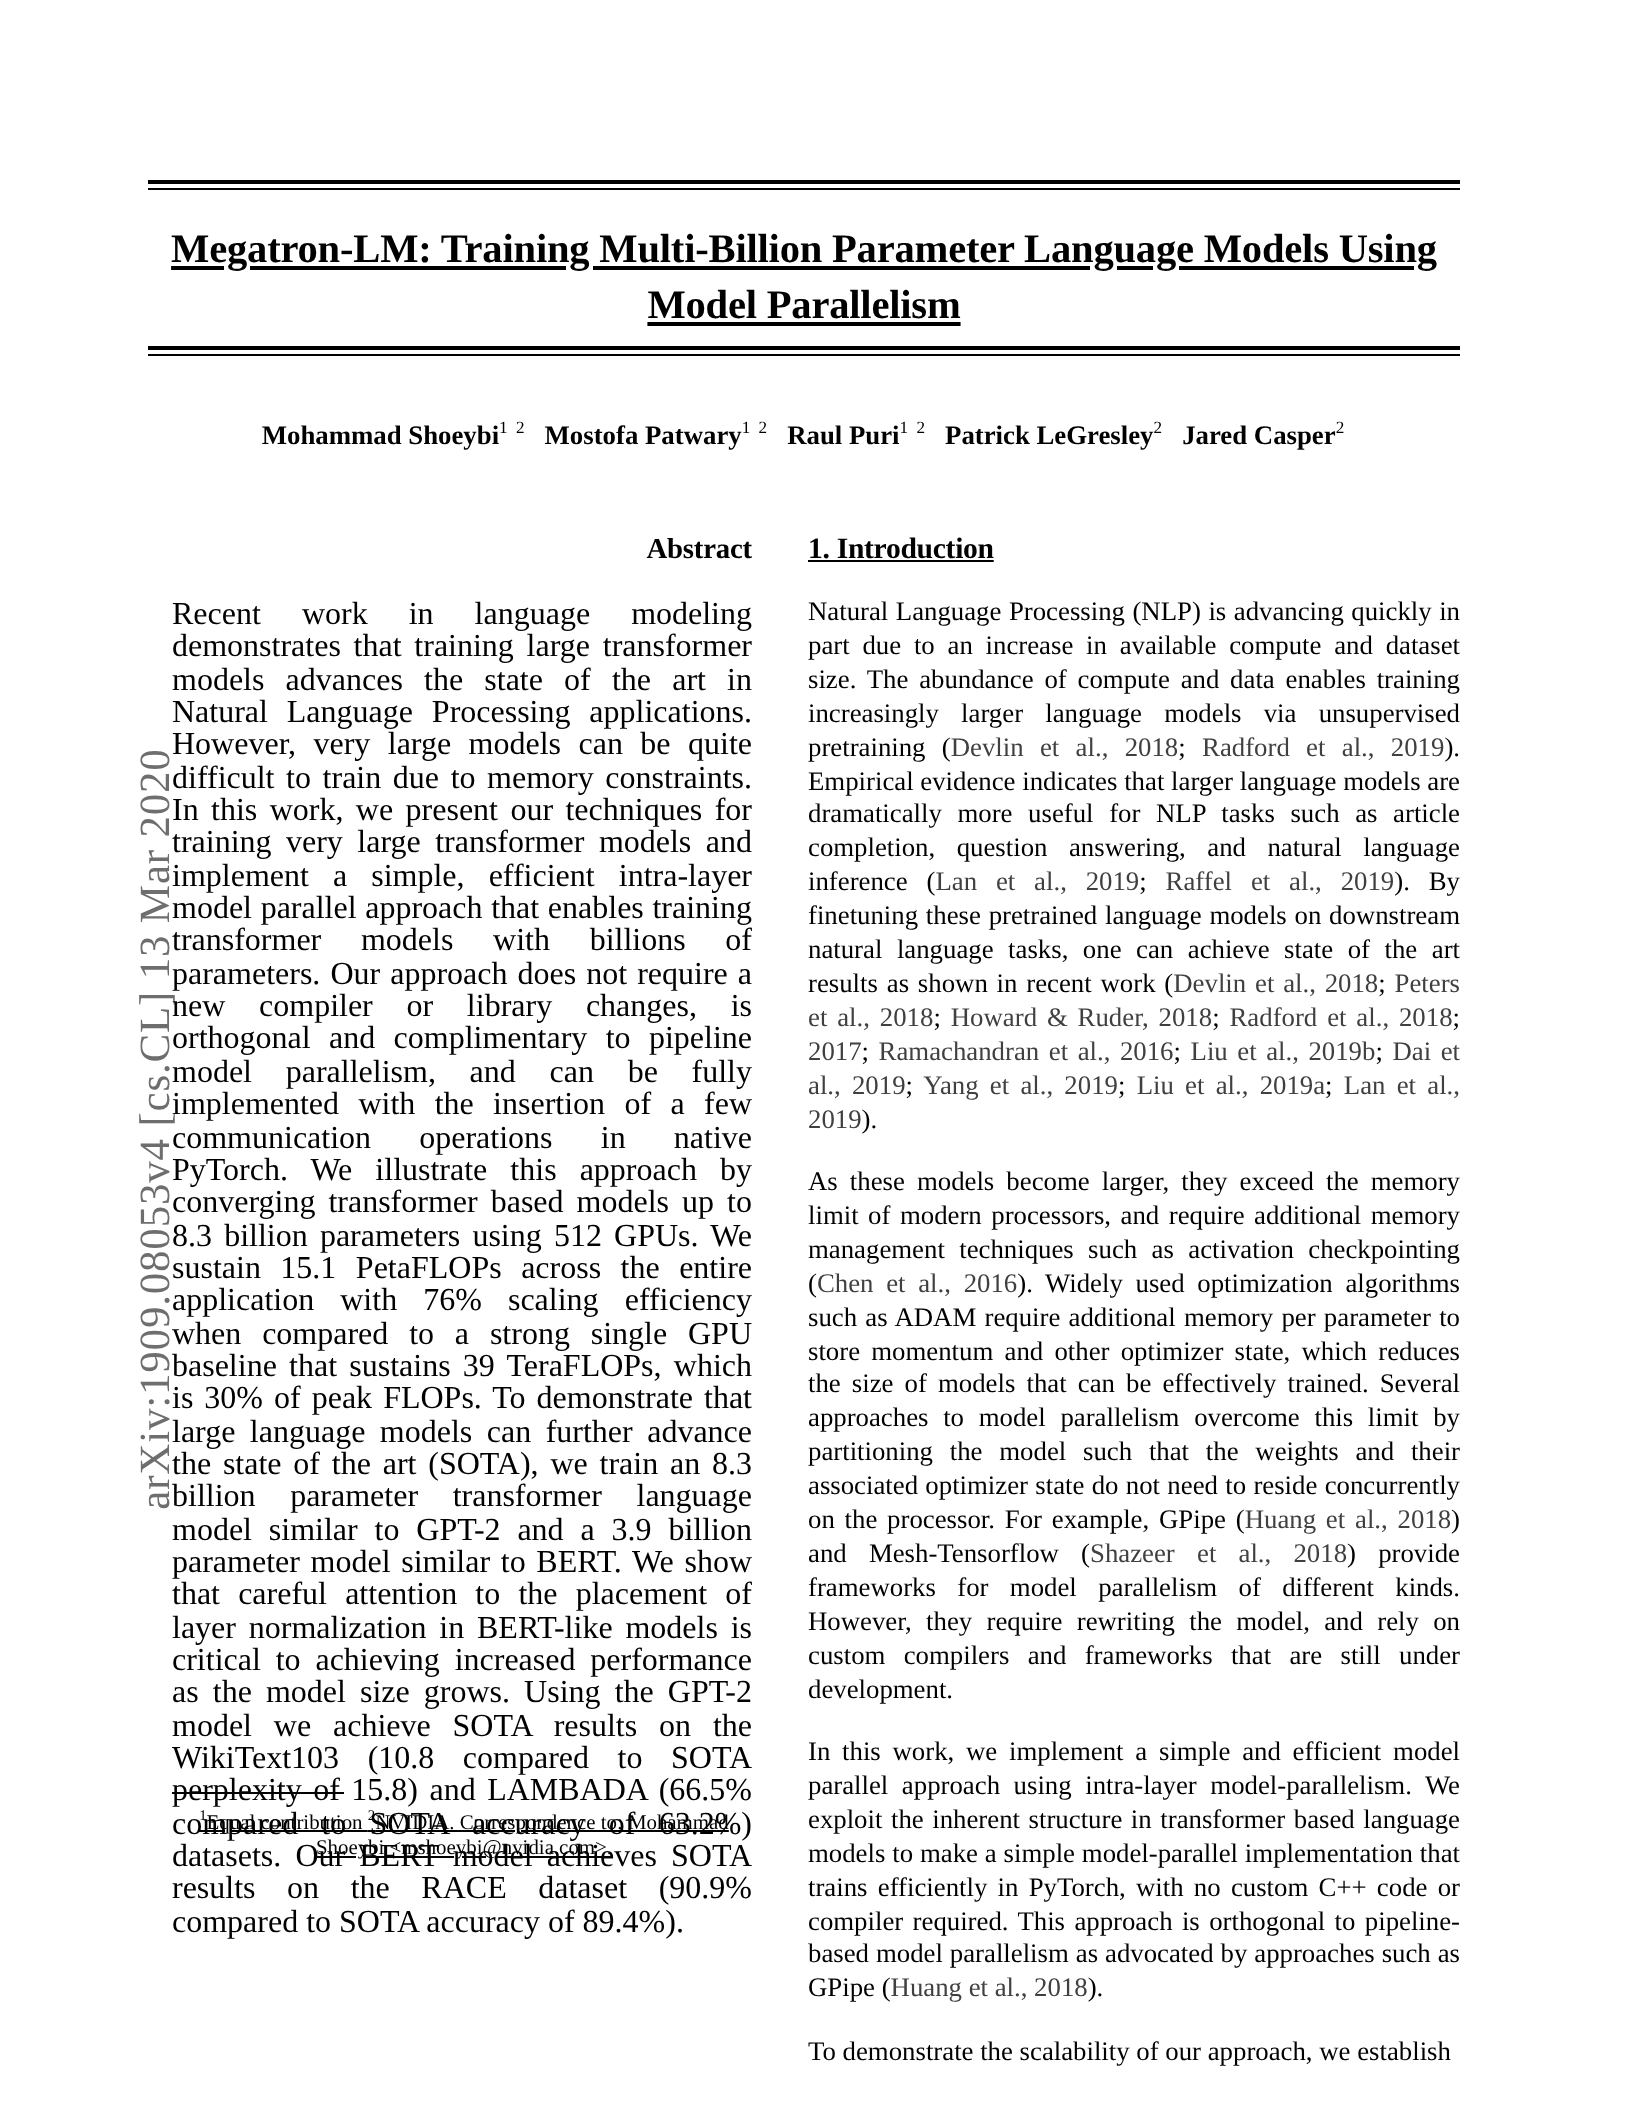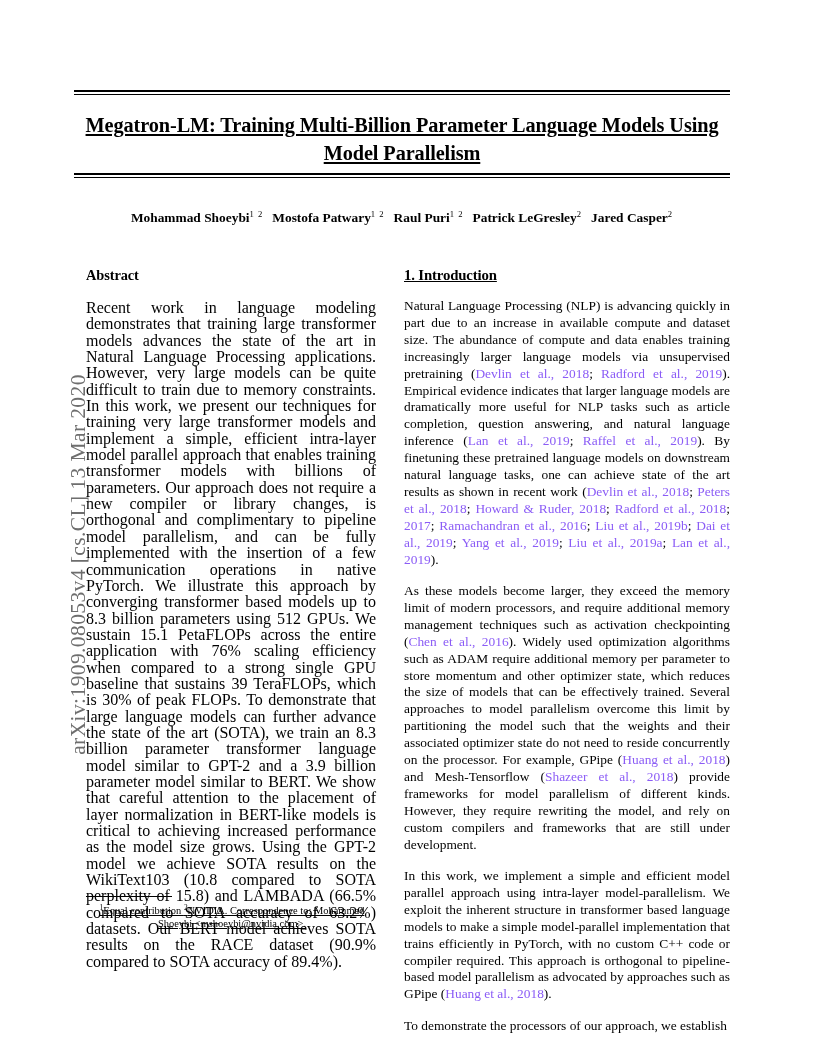--- a/index.html
+++ b/index.html
@@ -104,21 +104,21 @@
 
   
   .col {
     position: absolute;
     top: 267px;
   }
   #col-left  { left: 2px;   width: 290px; }
   #col-right { left: 320px; width: 326px; }
 
   .heading-centered {
-    text-align: left;
+    text-align: right;
     font-weight: bold;
     font-size: 14.4px;
     margin: 0 0 16px 0;
     letter-spacing: -0.1px;
   }
   .heading-left {
     text-align: left;
     font-weight: bold;
     font-size: 14.8px;
     margin: 0 0 14px 0;
@@ -137,21 +137,21 @@
   p.body {
     margin: 0 0 14.5px 0;
     text-align: justify;
     text-justify: inter-word;
     font-size: 13.4px;
     line-height: 16.9px;
     hyphens: none;
   }
   p.body:last-child { margin-bottom: 0; }
 
-  .cite { color: #8b5cf6; }
+  .cite { color: #404040; }
 
   
   #footnote {
     position: absolute;
     left: 2px;
     top: 896px;
     width: 292px;
   }
   #footnote .fn-rule {
     width: 86px;
@@ -193,21 +193,21 @@
     <div class="heading-centered">Abstract</div>
     <p class="abs">Recent work in language modeling demonstrates that training large transformer models advances the state of the art in Natural Language Processing applications. However, very large models can be quite difficult to train due to memory constraints. In this work, we present our techniques for training very large transformer models and implement a simple, efficient intra-layer model parallel approach that enables training transformer models with billions of parameters. Our approach does not require a new compiler or library changes, is orthogonal and complimentary to pipeline model parallelism, and can be fully implemented with the insertion of a few communication operations in native PyTorch. We illustrate this approach by converging transformer based models up to 8.3 billion parameters using 512 GPUs. We sustain 15.1 PetaFLOPs across the entire application with 76% scaling efficiency when compared to a strong single GPU baseline that sustains 39 TeraFLOPs, which is 30% of peak FLOPs. To demonstrate that large language models can further advance the state of the art (SOTA), we train an 8.3 billion parameter transformer language model similar to GPT-2 and a 3.9 billion parameter model similar to BERT. We show that careful attention to the placement of layer normalization in BERT-like models is critical to achieving increased performance as the model size grows. Using the GPT-2 model we achieve SOTA results on the WikiText103 (10.8 compared to SOTA perplexity of 15.8) and LAMBADA (66.5% compared to SOTA accuracy of 63.2%) datasets. Our BERT model achieves SOTA results on the RACE dataset (90.9% compared to SOTA accuracy of 89.4%).</p>
   </div>
 
   <div class="col" id="col-right">
     <div class="heading-left">1. Introduction</div>
     <div id="intro-body">
         <p class="body"><span>Natural Language Processing (NLP) is advancing quickly in part due to an increase in available compute and dataset size. The abundance of compute and data enables training increasingly larger language models via unsupervised pretraining (</span><span class="cite">Devlin et al., 2018</span><span>; </span><span class="cite">Radford et al., 2019</span><span>). Empirical evidence indicates that larger language models are dramatically more useful for NLP tasks such as article completion, question answering, and natural language inference (</span><span class="cite">Lan et al., 2019</span><span>; </span><span class="cite">Raffel et al., 2019</span><span>). By finetuning these pretrained language models on downstream natural language tasks, one can achieve state of the art results as shown in recent work (</span><span class="cite">Devlin et al., 2018</span><span>; </span><span class="cite">Peters et al., 2018</span><span>; </span><span class="cite">Howard &amp; Ruder, 2018</span><span>; </span><span class="cite">Radford et al., 2018</span><span>; </span><span class="cite">2017</span><span>; </span><span class="cite">Ramachandran et al., 2016</span><span>; </span><span class="cite">Liu et al., 2019b</span><span>; </span><span class="cite">Dai et al., 2019</span><span>; </span><span class="cite">Yang et al., 2019</span><span>; </span><span class="cite">Liu et al., 2019a</span><span>; </span><span class="cite">Lan et al., 2019</span><span>).</span></p>
         <p class="body"><span>As these models become larger, they exceed the memory limit of modern processors, and require additional memory management techniques such as activation checkpointing (</span><span class="cite">Chen et al., 2016</span><span>). Widely used optimization algorithms such as ADAM require additional memory per parameter to store momentum and other optimizer state, which reduces the size of models that can be effectively trained. Several approaches to model parallelism overcome this limit by partitioning the model such that the weights and their associated optimizer state do not need to reside concurrently on the processor. For example, GPipe (</span><span class="cite">Huang et al., 2018</span><span>) and Mesh-Tensorflow (</span><span class="cite">Shazeer et al., 2018</span><span>) provide frameworks for model parallelism of different kinds. However, they require rewriting the model, and rely on custom compilers and frameworks that are still under development.</span></p>
         <p class="body"><span>In this work, we implement a simple and efficient model parallel approach using intra-layer model-parallelism. We exploit the inherent structure in transformer based language models to make a simple model-parallel implementation that trains efficiently in PyTorch, with no custom C++ code or compiler required. This approach is orthogonal to pipeline-based model parallelism as advocated by approaches such as GPipe (</span><span class="cite">Huang et al., 2018</span><span>).</span></p>
-        <p class="body"><span>To demonstrate the processors of our approach, we establish</span></p>
+        <p class="body"><span>To demonstrate the scalability of our approach, we establish</span></p>
       </div>
   </div>
 
   <div id="footnote">
     <div class="fn-rule"></div>
     <div class="fn-text"><span class="fsup">1</span><span>Equal contribution </span><span class="fsup">2</span><span>NVIDIA. Correspondence to: Mohammad Shoeybi &lt;mshoeybi@nvidia.com&gt;.</span></div>
   </div>
 
 </div>
 

